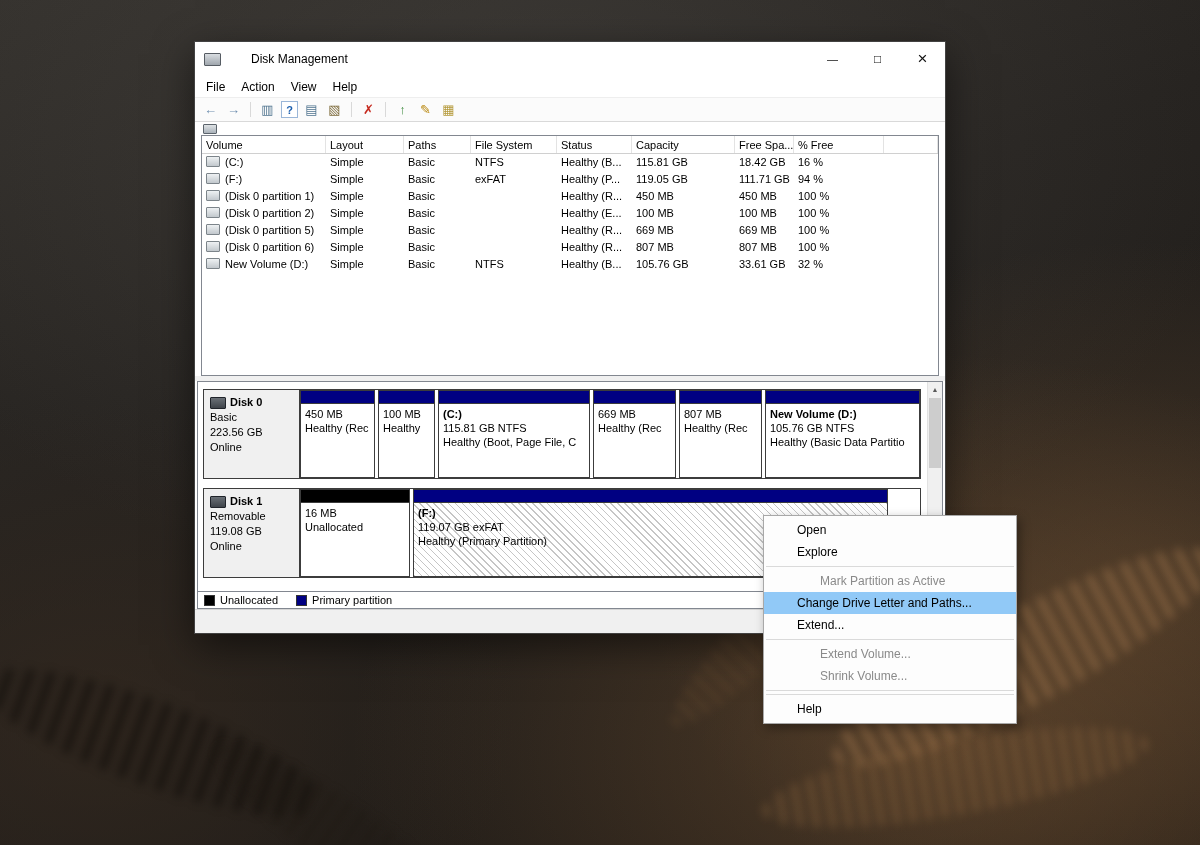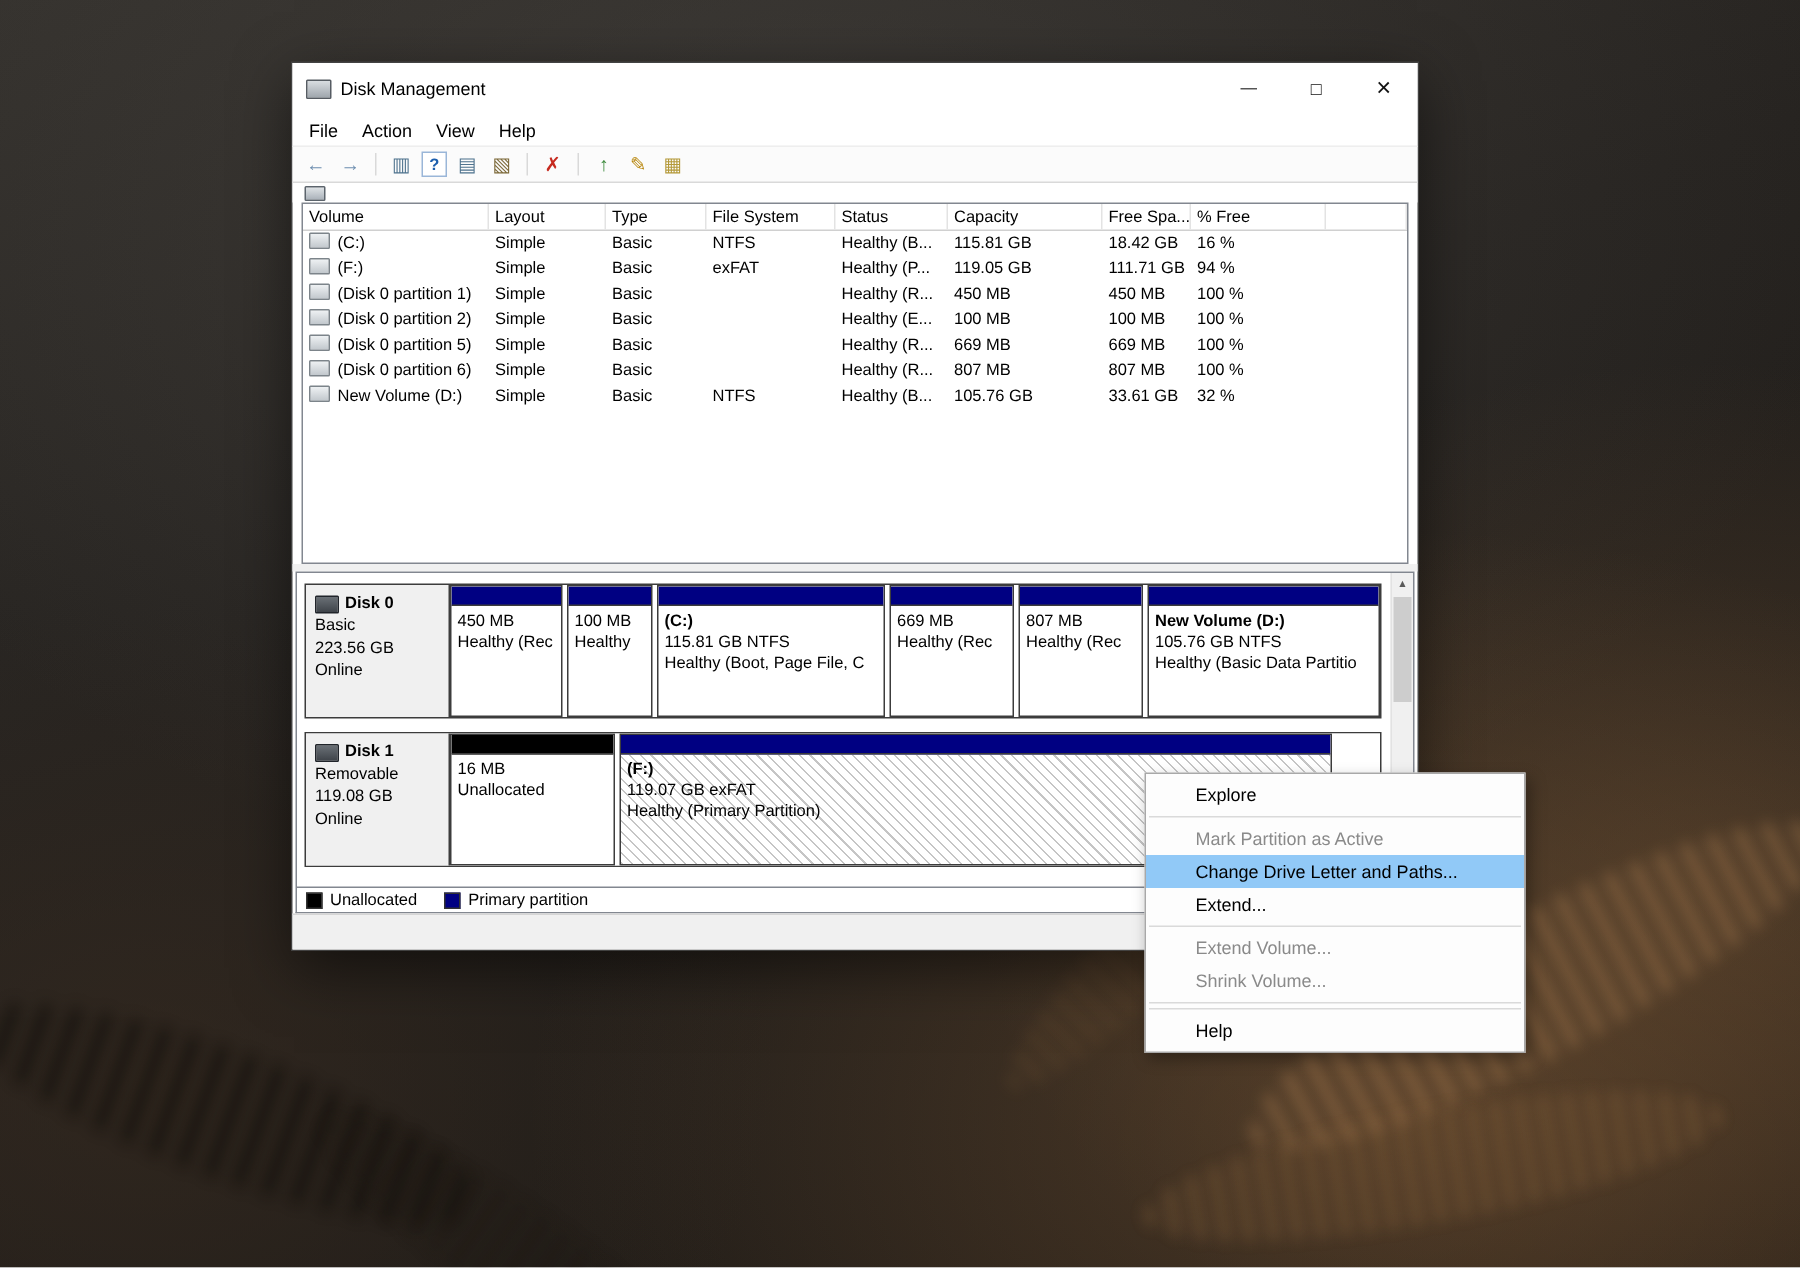--- a/index.html
+++ b/index.html
@@ -20,21 +20,21 @@
       background:repeating-linear-gradient(90deg, rgba(18,14,10,.85) 0 8px, transparent 8px 20px);}
   .f4{left:190px;bottom:-25px;width:310px;height:65px;transform:rotate(35deg);
       background:repeating-linear-gradient(90deg, rgba(30,24,18,.75) 0 7px, transparent 7px 17px);}
   .f5{right:270px;bottom:200px;width:300px;height:55px;transform:rotate(-45deg);
       background:repeating-linear-gradient(90deg, rgba(140,100,60,.35) 0 6px, transparent 6px 15px);}
 
   
   .window{position:absolute;left:195px;top:42px;width:750px;height:591px;background:#fff;
     box-shadow:0 0 0 1px rgba(70,70,70,.9), 0 12px 38px rgba(0,0,0,.55);
     display:flex;flex-direction:column;font-size:12px;color:#000;}
-  .titlebar{height:34px;flex:none;display:flex;align-items:center;padding-left:9px;background:#fff;}
+  .titlebar{height:34px;flex:none;display:flex;align-items:center;padding-left:9px;background:#fff;gap:24px;}
   .appicon{width:15px;height:11px;background:linear-gradient(#d9dde1,#9fa6ad);border:1px solid #565c63;border-radius:1px;flex:none;}
   .title{margin-left:6px;font-size:12px;}
   .caps{margin-left:auto;display:flex;height:100%;}
   .cap{width:45px;height:100%;display:flex;align-items:center;justify-content:center;color:#111;}
   .cap.min{font-size:11px;}
   .cap.max{font-size:12px;}
   .cap.close{font-size:17px;}
   .menubar{height:21px;flex:none;display:flex;align-items:center;padding-left:3px;background:#fff;}
   .mtop{padding:2px 8px;font-size:12px;}
   .toolbar{height:23px;flex:none;display:flex;align-items:center;gap:4px;padding-left:6px;background:#fbfbfb;
@@ -76,21 +76,21 @@
 
   .legendbar{height:17px;flex:none;margin:0 2px;background:#fff;border:1px solid #828790;border-top:none;display:flex;align-items:center;padding-left:6px;font-size:11px;box-sizing:border-box;}
   .legend-item{display:flex;align-items:center;gap:5px;margin-right:18px;}
   .lsq{width:9px;height:9px;border:1px solid #333;flex:none;}
   .statusbar{flex:1;background:#f0f0f0;border-top:1px solid #d5d5d5;}
 
   
   .contextmenu{position:absolute;left:763px;top:515px;width:254px;background:#fdfdfd;border:1px solid #a8a8a8;
     box-shadow:3px 4px 10px rgba(0,0,0,.35);padding:3px 0;font-size:12px;box-sizing:border-box;}
   .menu-item{height:22px;line-height:22px;padding-left:33px;color:#000;white-space:nowrap;}
-  .menu-item.disabled{color:#8a8a8a;}
+  .menu-item.disabled{color:#8a8a8a;margin-left:23px;}
   .menu-item.hl{background:#91c9f7;}
   .menu-sep{height:1px;background:#dadada;margin:3px 2px;}
 </style>
 </head>
 <body>
 
 <div class="stage">
   <div class="frond f1"></div>
   <div class="frond f2"></div>
   <div class="frond f3"></div>
@@ -130,21 +130,21 @@
         <div class="tbico" style="color: rgb(181, 154, 59);">▦</div>
       </div>
     <div class="toolbar2">
       <span class="mini-disk"></span>
     </div>
 
     <div class="listview">
       <div class="lv-header">
           <div class="hcell">Volume</div>
           <div class="hcell">Layout</div>
-          <div class="hcell">Type</div>
+          <div class="hcell">Paths</div>
           <div class="hcell">File System</div>
           <div class="hcell">Status</div>
           <div class="hcell">Capacity</div>
           <div class="hcell">Free Spa...</div>
           <div class="hcell">% Free</div>
           <div class="hcell"></div>
         </div>
       <div class="lv-rows">
           <div class="lv-row">
             <div class="lv-cell"><span class="vol-ic"></span><span>(C:)</span></div>
@@ -330,20 +330,21 @@
         </div>
         <div class="legend-item">
           <span class="lsq" style="background: rgb(0, 0, 130);"></span>
           <span>Primary partition</span>
         </div>
       </div>
     <div class="statusbar"></div>
   </div>
 
   <div class="contextmenu">
+      <div class="menu-item">Open</div>
       <div class="menu-item">Explore</div>
       <div class="menu-sep"></div>
       <div class="menu-item disabled">Mark Partition as Active</div>
       <div class="menu-item hl" style="background: rgb(145, 201, 247);">Change Drive Letter and Paths...</div>
       <div class="menu-item">Extend...</div>
       <div class="menu-sep"></div>
       <div class="menu-item disabled">Extend Volume...</div>
       <div class="menu-item disabled">Shrink Volume...</div>
       <div class="menu-sep"></div>
       <div class="menu-sep"></div>

